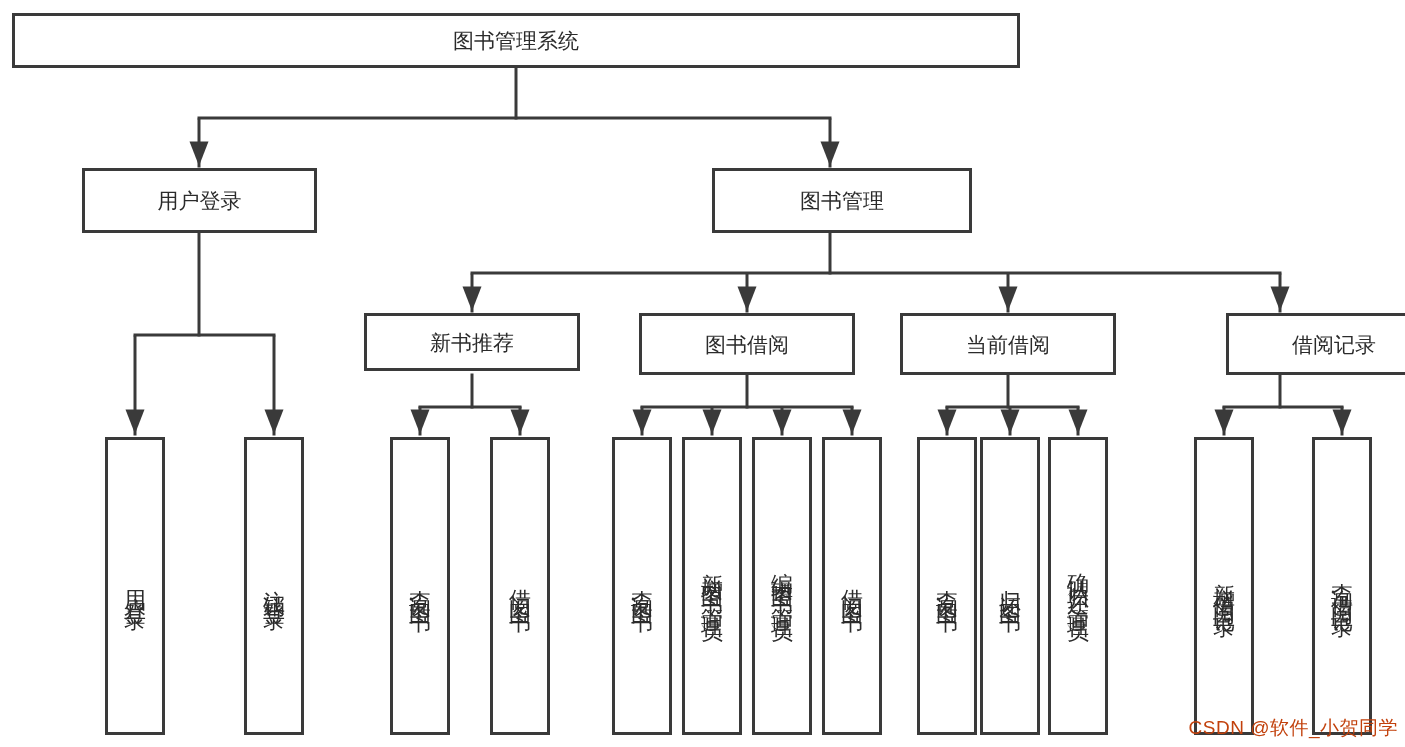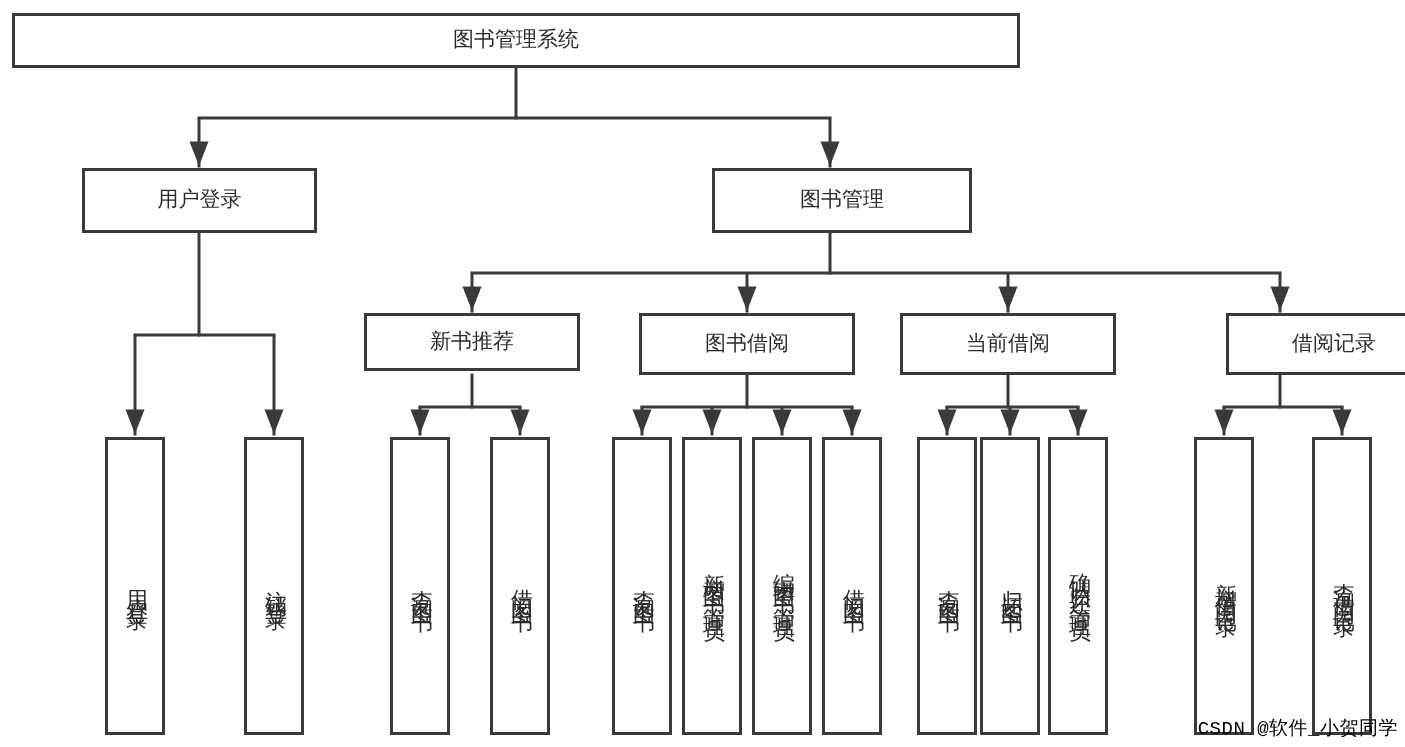--- a/index.html
+++ b/index.html
@@ -1,21 +1,21 @@
 <!DOCTYPE html>
 <html><head>
 <meta charset="utf-8">
 <style>
   html, body { margin: 0; padding: 0; background: #ffffff; }
   #canvas {
     position: relative;
     width: 1405px;
     height: 747px;
     background: #ffffff;
-    font-family: Liberation Mono, monospace;
+    font-family: Liberation Sans, sans-serif;
     overflow: hidden;
   }
   #connectors {
     position: absolute;
     left: 0; top: 0;
     width: 1405px; height: 747px;
     pointer-events: none;
   }
   .box {
     position: absolute;
@@ -34,21 +34,21 @@
     writing-mode: vertical-rl;
     font-size: 22px;
     letter-spacing: 7px;
     white-space: normal;
   }
   #watermark {
     position: absolute;
     right: 7px;
     bottom: 6px;
     font-size: 19px;
-    color: #000000;
+    color: #c2410c;
     letter-spacing: 0.5px;
   }
 </style>
 </head>
 <body>
 
 <div id="canvas">
 
   <svg id="connectors" viewBox="0 0 1405 747" xmlns="http://www.w3.org/2000/svg">
     <defs>

